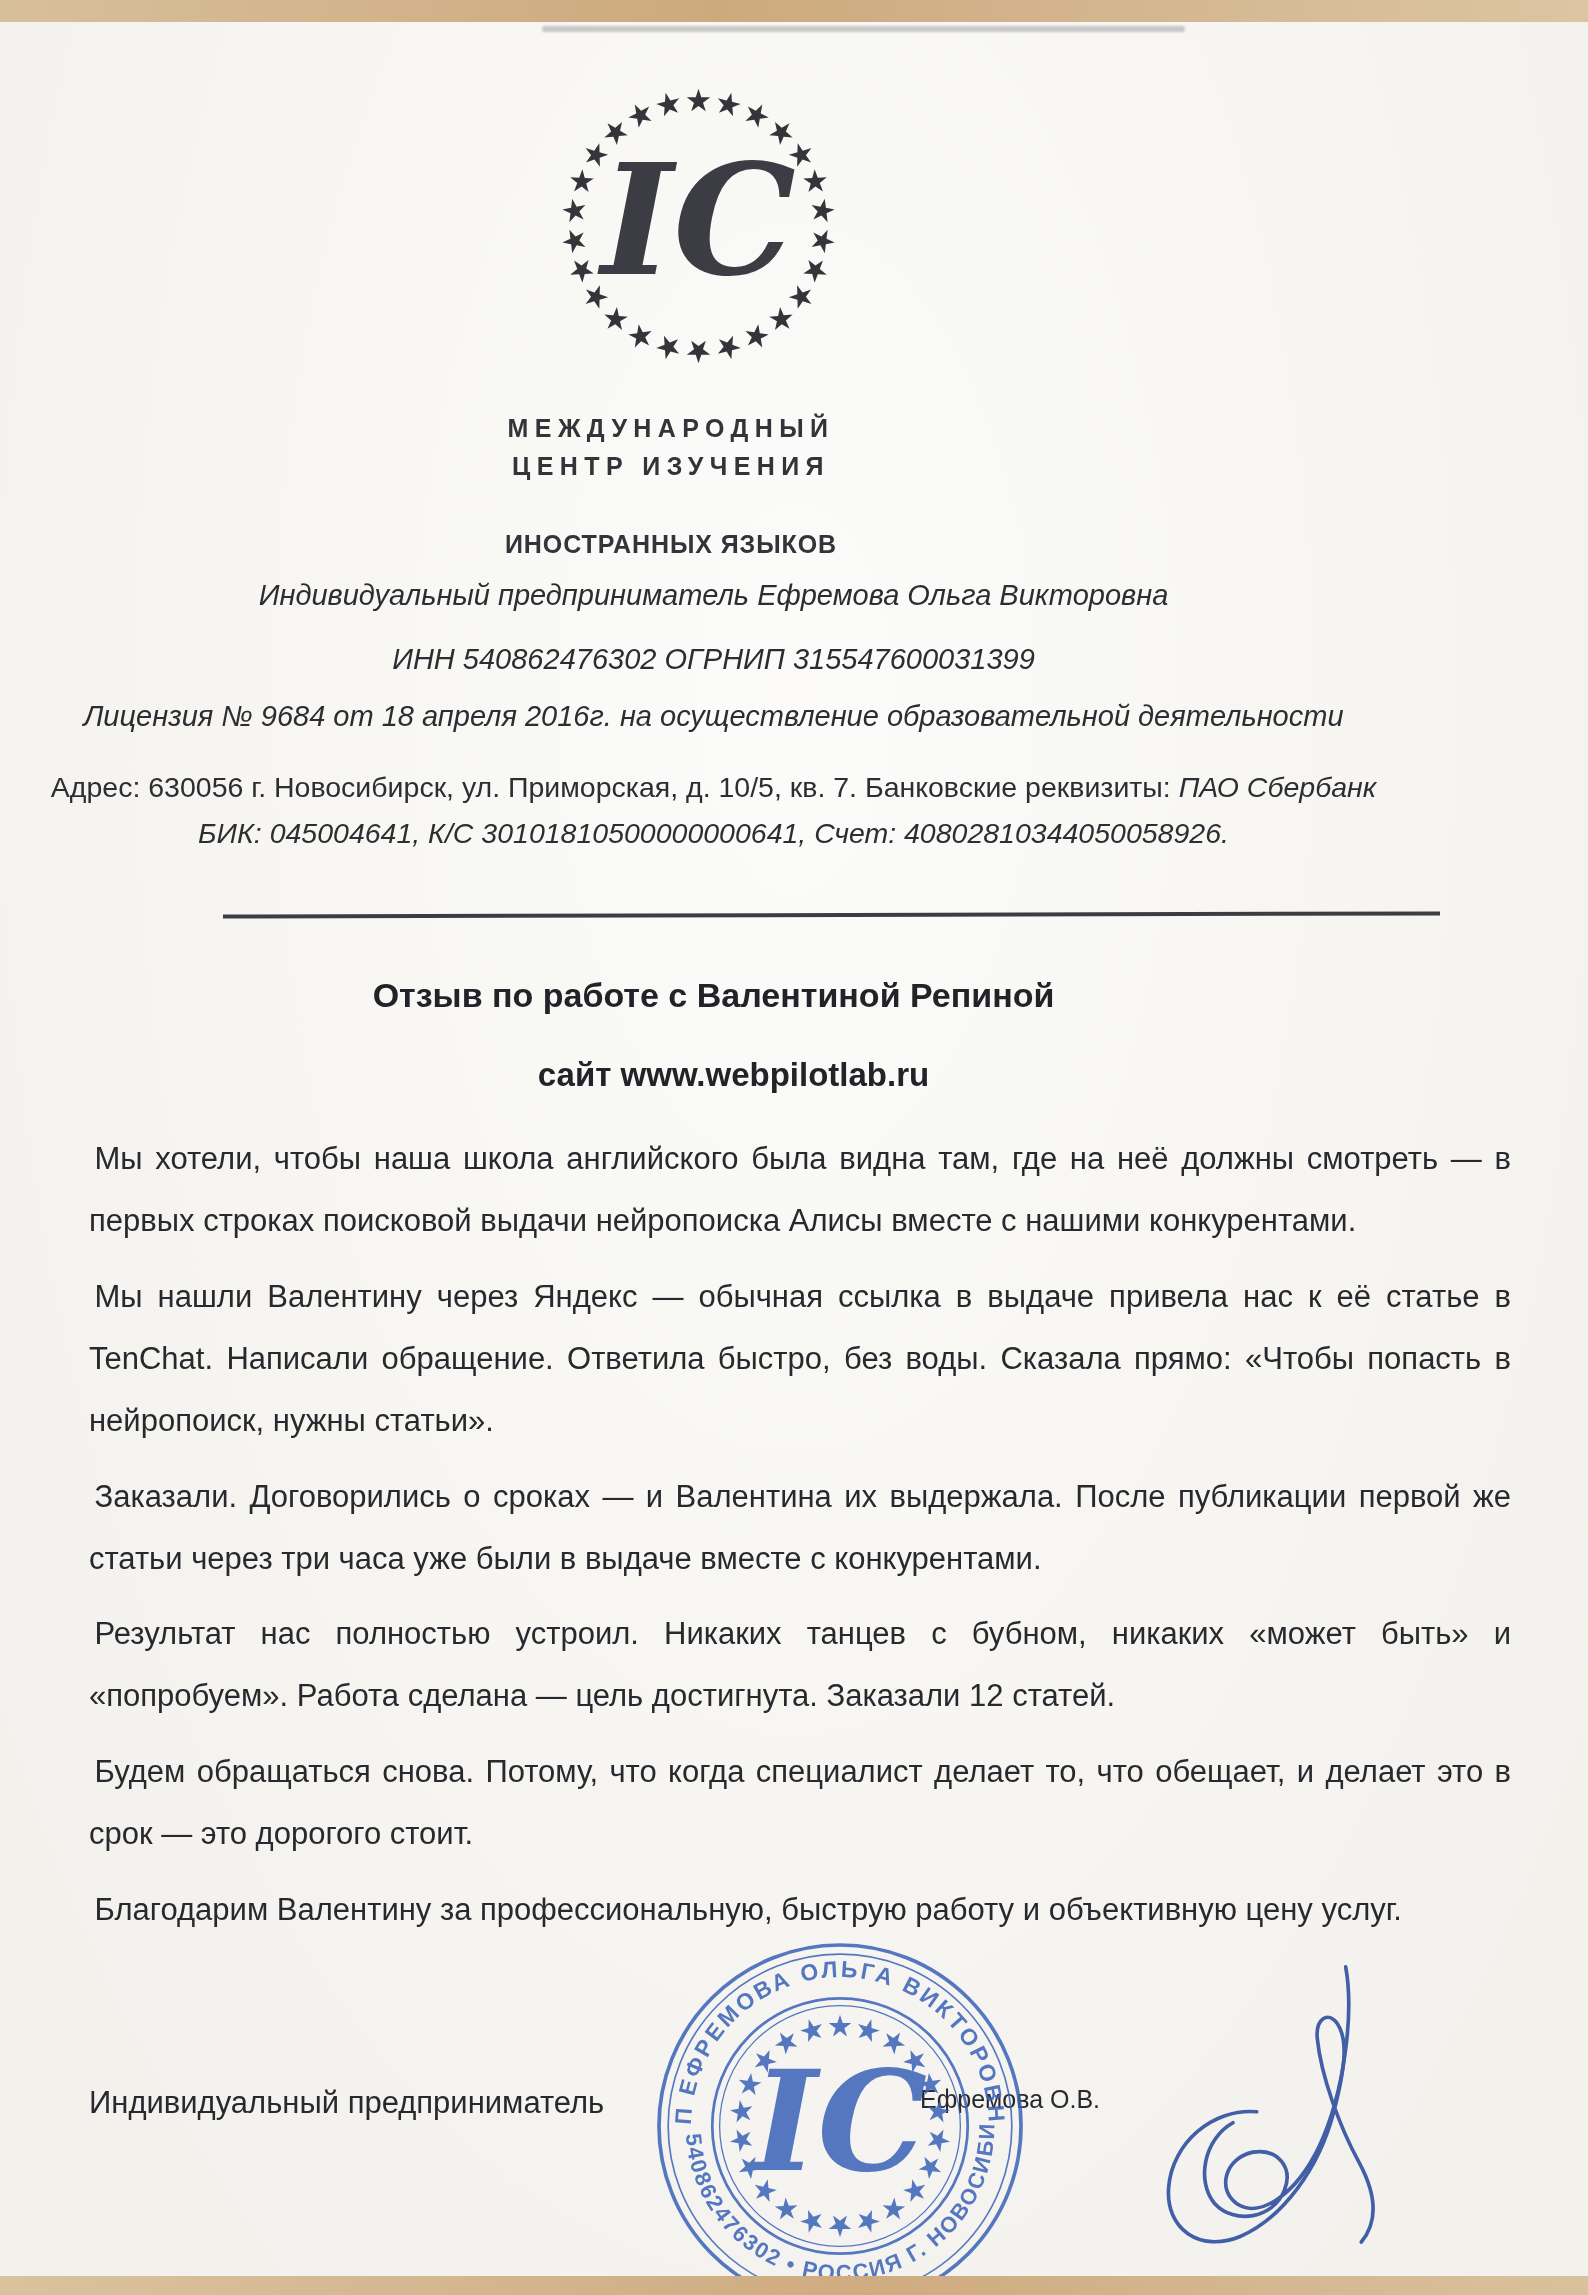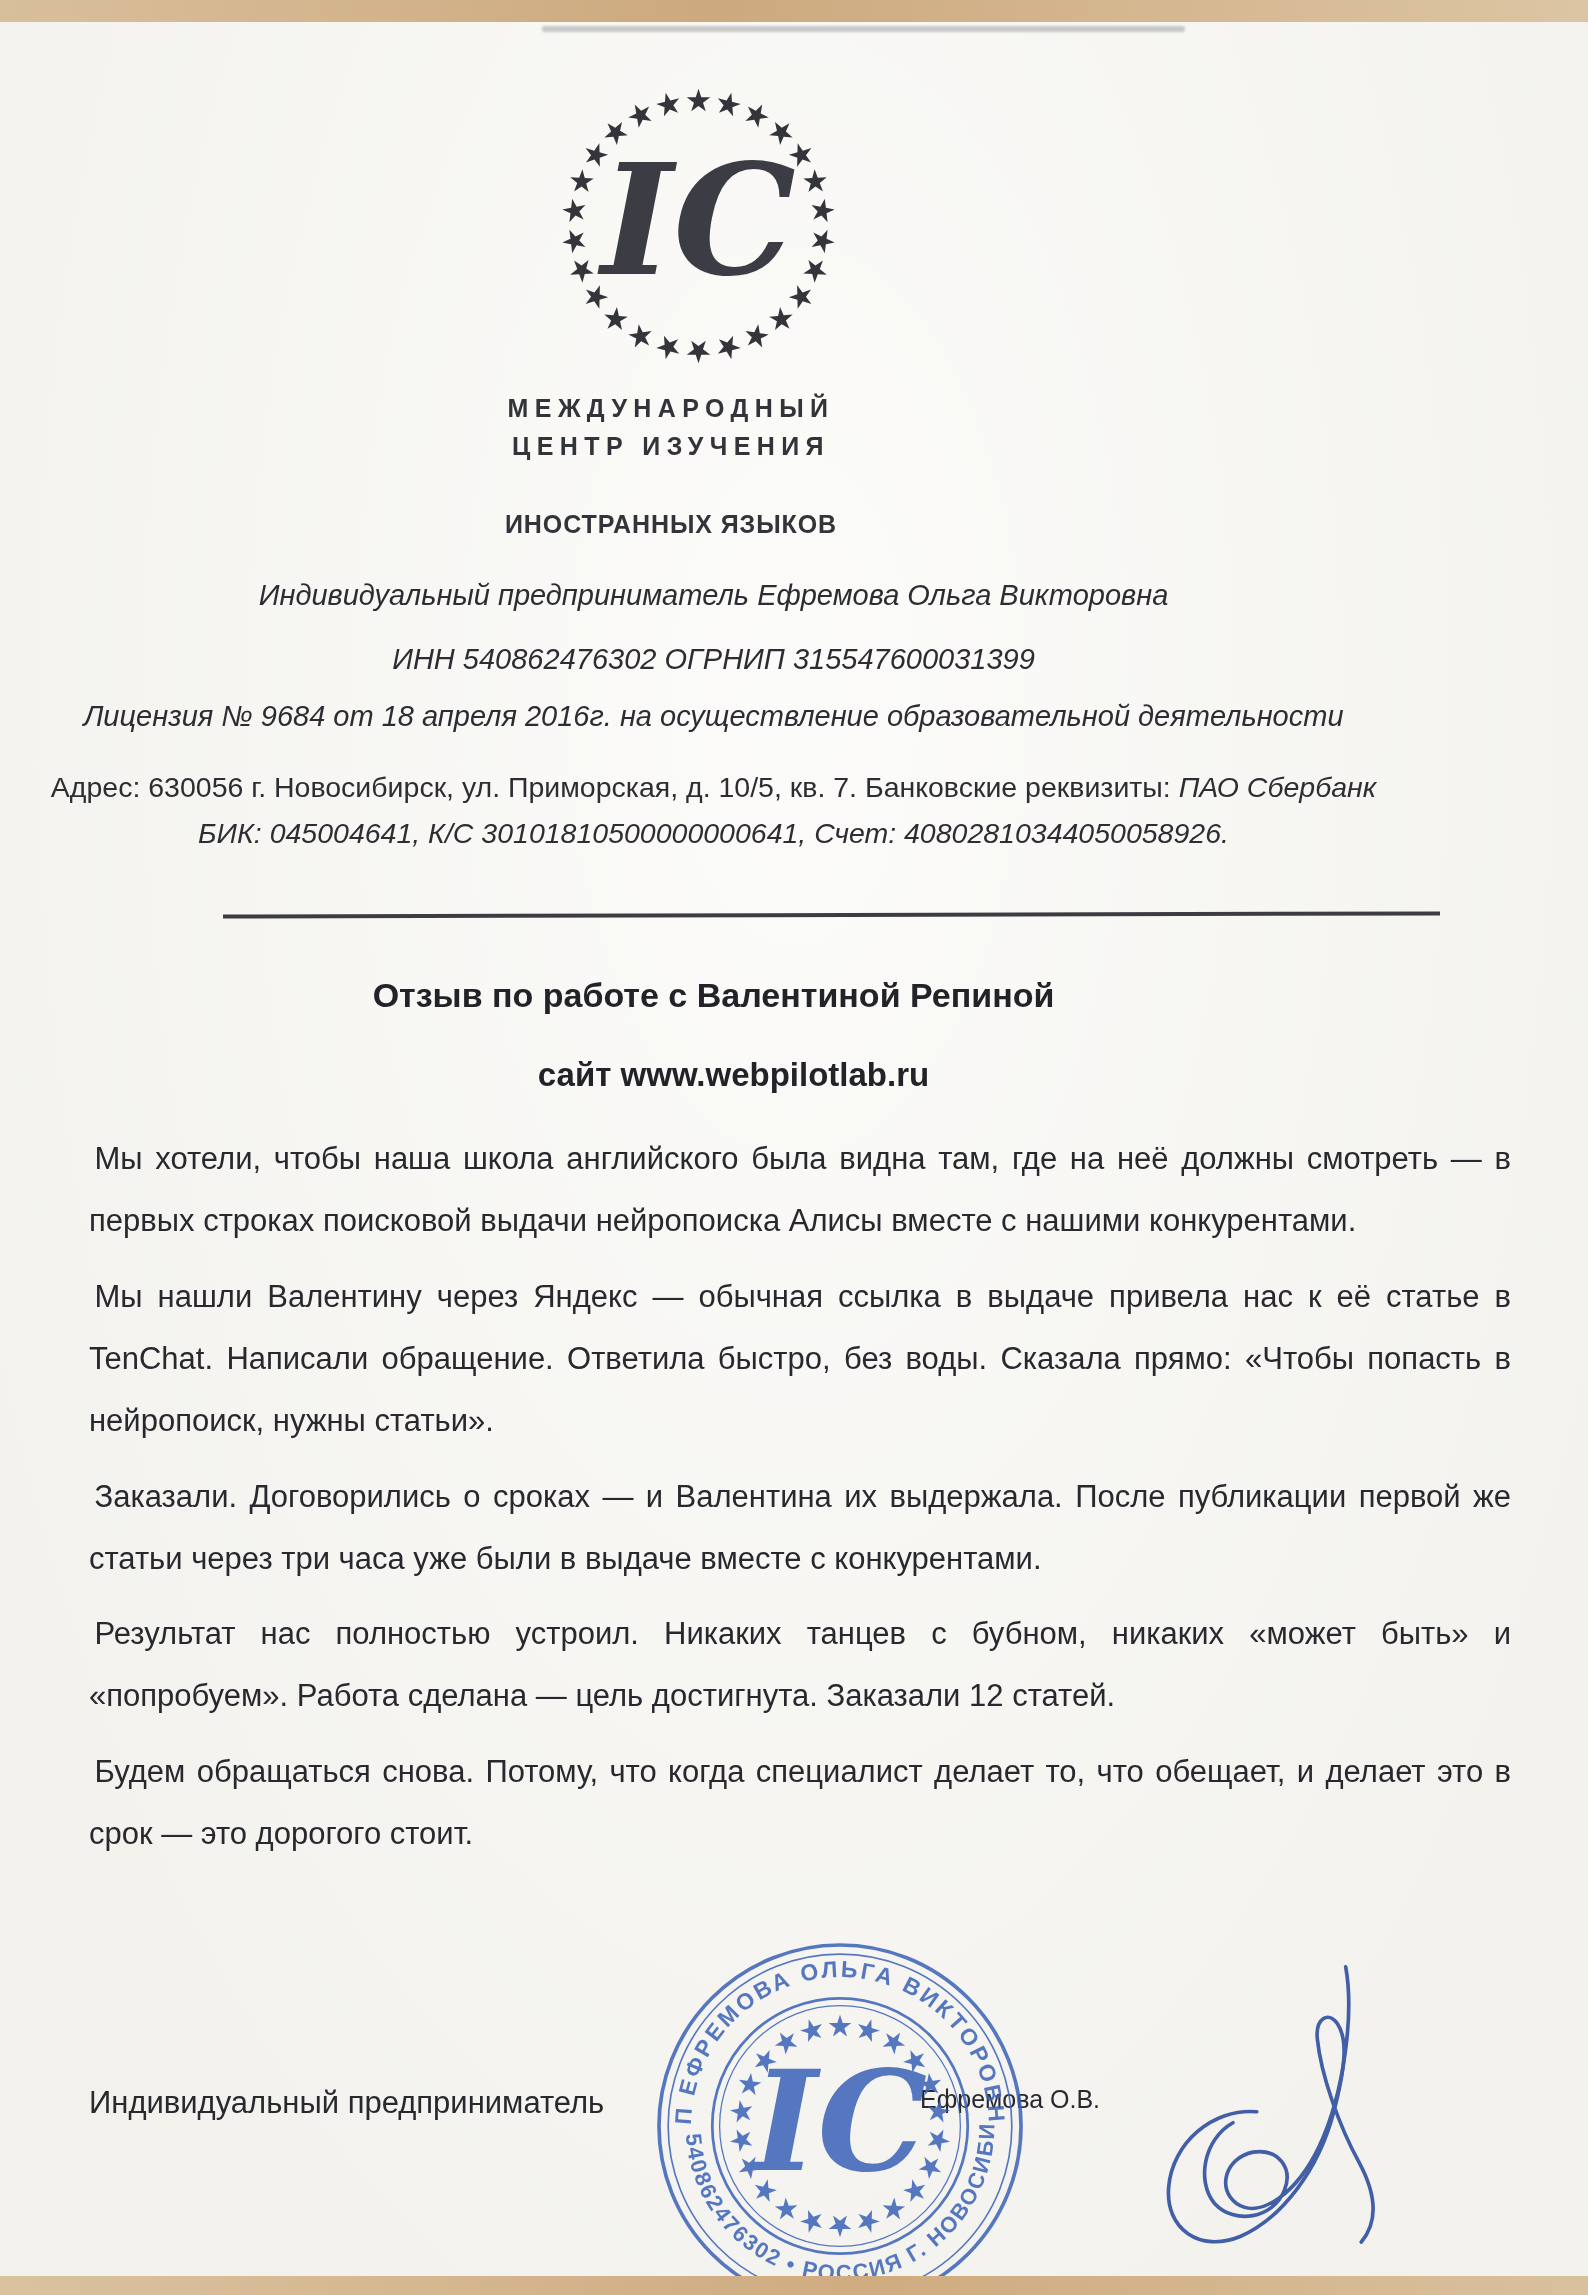--- a/index.html
+++ b/index.html
@@ -20,21 +20,21 @@
     background:radial-gradient(ellipse at 50% 30%, rgba(255,255,255,.55), rgba(225,224,218,.25) 85%);}
 
   .abs{position:absolute;}
   .centered{left:0;width:1427px;text-align:center;}
 
   
   .logo{left:556px;top:81px;width:285px;height:290px;}
   .org-name{left:432px;top:389px;width:478px;text-align:center;
     font-weight:700;color:#33343a;}
   .org-line{font-size:25px;line-height:38px;}
-  .org-line.ls1{letter-spacing:6.4px;}
+  .org-line.ls1{letter-spacing:6.4px;margin-top:20px;}
   .org-line.ls2{letter-spacing:6.4px;}
   .org-line.ls3{letter-spacing:0.9px;margin-top:40px;}
 
   
   .req{font-size:29px;color:#2c2c32;}
   .req.it{font-style:italic;}
   .req-small{font-size:28.5px;}
   .mix-it{font-style:italic;}
 
   .rule{left:223px;top:913px;width:1217px;height:3.7px;background:#3c3c42;
@@ -113,20 +113,21 @@
 
 <div class="abs centered review-title">Отзыв по работе с Валентиной Репиной</div>
 <div class="abs centered review-site">сайт www.webpilotlab.ru</div>
 
 <div class="abs body-text">
   <p>Мы хотели, чтобы наша школа английского была видна там, где на неё должны смотреть — в первых строках поисковой выдачи нейропоиска Алисы вместе с нашими конкурентами.</p>
   <p>Мы нашли Валентину через Яндекс — обычная ссылка в выдаче привела нас к её статье в TenChat. Написали обращение. Ответила быстро, без воды. Сказала прямо: «Чтобы попасть в нейропоиск, нужны статьи».</p>
   <p>Заказали. Договорились о сроках — и Валентина их выдержала. После публикации первой же статьи через три часа уже были в выдаче вместе с конкурентами.</p>
   <p>Результат нас полностью устроил. Никаких танцев с бубном, никаких «может быть» и «попробуем». Работа сделана — цель достигнута. Заказали 12 статей.</p>
   <p>Будем обращаться снова. Потому, что когда специалист делает то, что обещает, и делает это в срок — это дорогого стоит.</p>
+  <p>Благодарим Валентину за профессиональную, быструю работу и объективную цену услуг.</p>
 </div>
 
 <div class="abs sign-row-label">Индивидуальный предприниматель</div>
 <div class="abs sign-row-name">Ефремова О.В.</div>
 
 <svg class="abs stamp" viewBox="-222 -222 444 444">
   <g fill="none" stroke="#3a62b8">
     <circle r="197" stroke-width="4"></circle>
     <circle r="187" stroke-width="1.8"></circle>
     <circle r="139" stroke-width="3"></circle>

